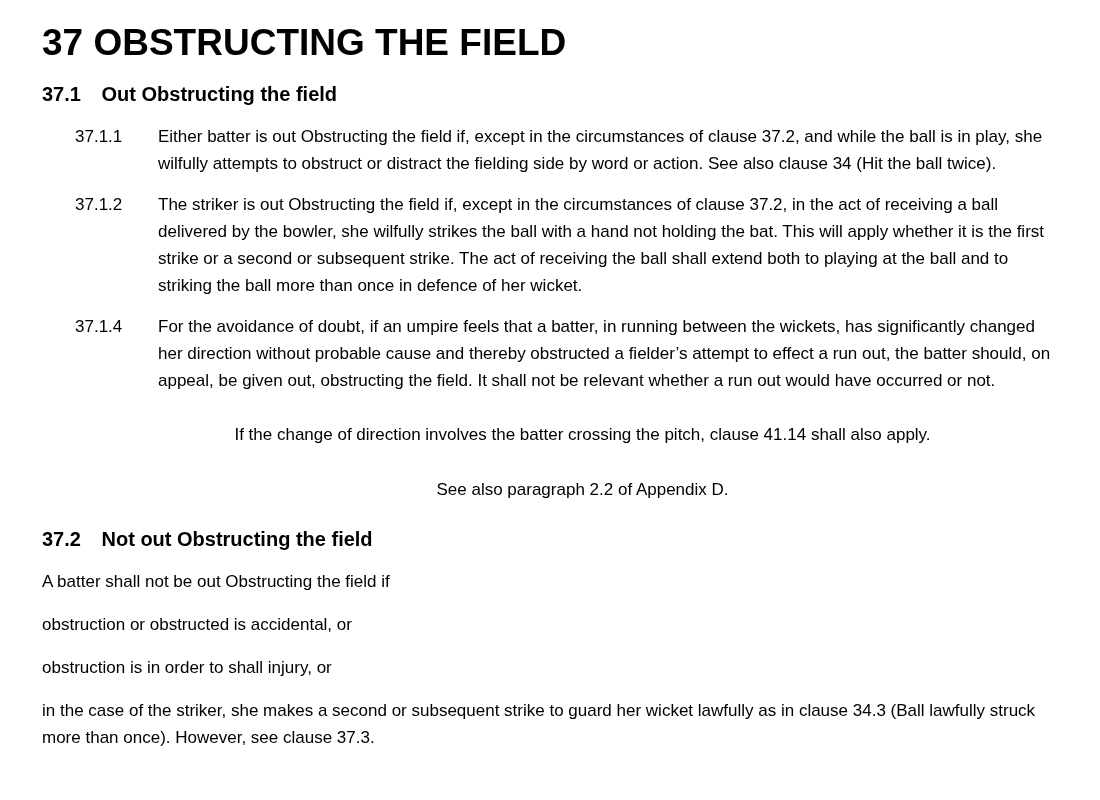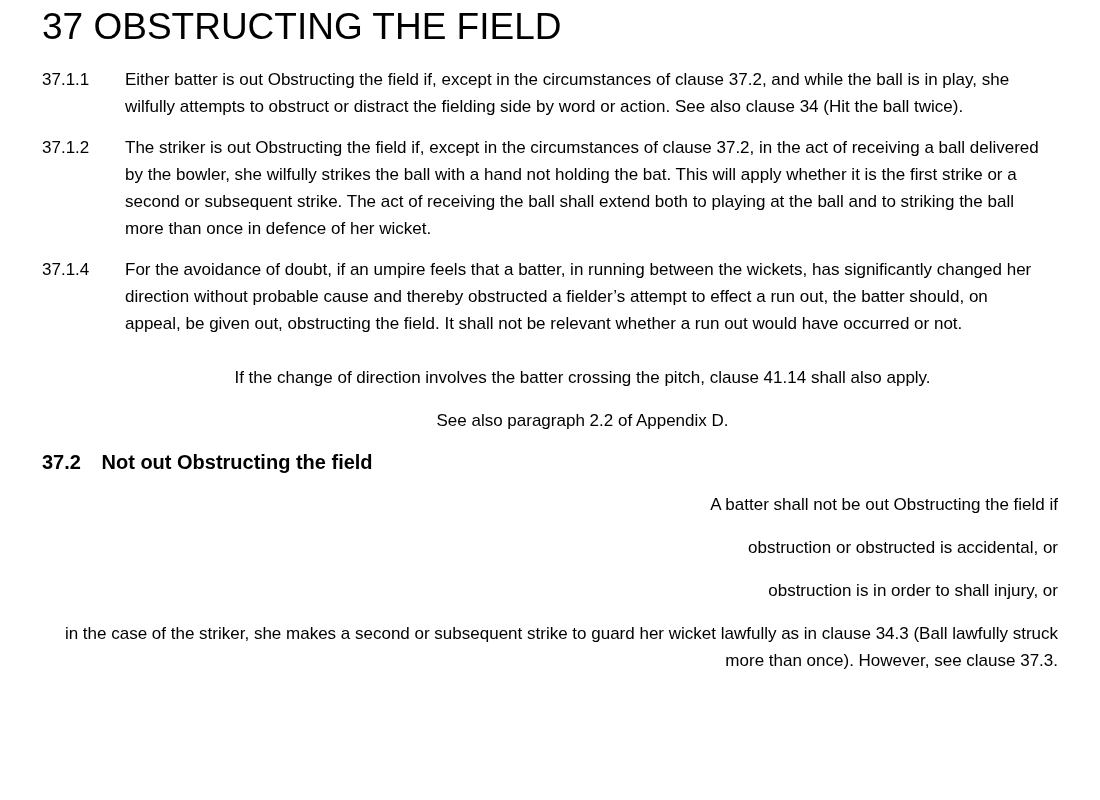--- a/index.html
+++ b/index.html
@@ -13,70 +13,74 @@
     overflow: hidden;
   }
   .page {
     width: 1100px;
     height: 800px;
     padding: 6px 42px 0 42px;
   }
   h1.doc-title {
     font-size: 37px;
     line-height: 1.15;
-    font-weight: normal;
-    margin: 0 0 17px 0;
+    font-weight: bold;
+    margin: 16px 0 17px 0;
     letter-spacing: 0px;
   }
   h2.sec-heading {
     font-size: 20px;
     line-height: 1.2;
     font-weight: bold;
     margin: 0 0 17px 0;
   }
   h2.sec-heading .sec-num { margin-right: 15px; }
-  h2.sec-heading.second { margin-top: 16px; }
+  h2.sec-heading.second { margin-top: 24px; }
   .clause {
     display: flex;
     align-items: flex-start;
     margin: 0 0 14px 0;
     font-size: 17px;
     line-height: 27px;
   }
   .clause-num {
     width: 83px;
     flex: 0 0 83px;
+    margin-left: 33px;
   }
   .clause-text {
     flex: 0 1 auto;
     max-width: 915px;
   }
   .cont-para {
     margin: 27px 0 14px 83px;
     max-width: 915px;
     font-size: 17px;
     line-height: 27px;
     text-align: center;
   }
-  .cont-para + .cont-para { margin-top: 16px; }
+  .cont-para + .cont-para { margin-top: 28px; }
   .plain-para {
     margin: 16px 0 14px 0;
     max-width: 1016px;
     font-size: 17px;
     line-height: 27px;
-    text-align: right;
   }
 </style>
 </head>
 <body>
 
 <div class="page">
 
   <h1 class="doc-title">37 OBSTRUCTING THE FIELD</h1>
 
+  <h2 class="sec-heading">
+    <span class="sec-num">37.1</span>
+    <span>Out Obstructing the field</span>
+  </h2>
 
   <div class="clause">
     <div class="clause-num">37.1.1</div>
     <div class="clause-text">Either batter is out Obstructing the field if, except in the circumstances of clause 37.2, and while the ball is in play, she wilfully attempts to obstruct or distract the fielding side by word or action. See also clause 34 (Hit the ball twice).</div>
   </div>
 
   <div class="clause">
     <div class="clause-num">37.1.2</div>
     <div class="clause-text">The striker is out Obstructing the field if, except in the circumstances of clause 37.2, in the act of receiving a ball delivered by the bowler, she wilfully strikes the ball with a hand not holding the bat. This will apply whether it is the first strike or a second or subsequent strike. The act of receiving the ball shall extend both to playing at the ball and to striking the ball more than once in defence of her wicket.</div>
   </div>

